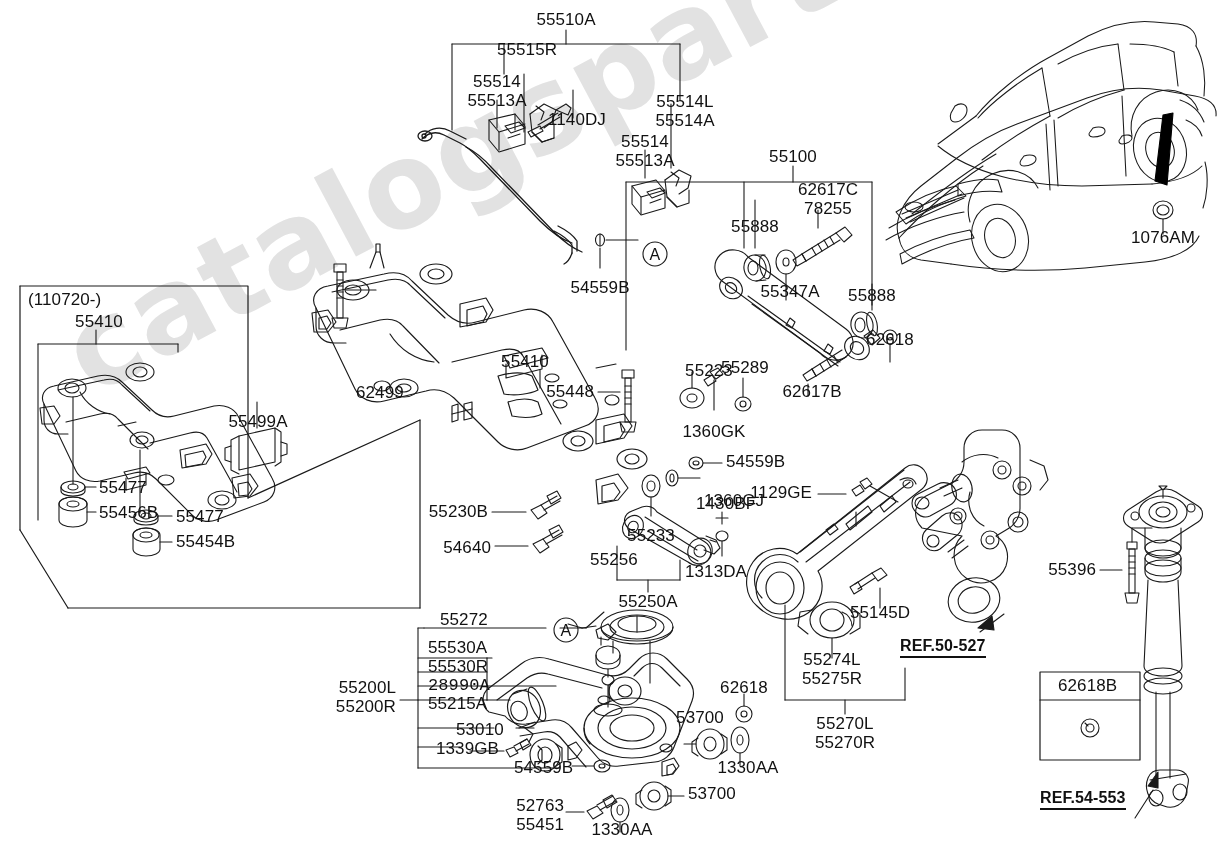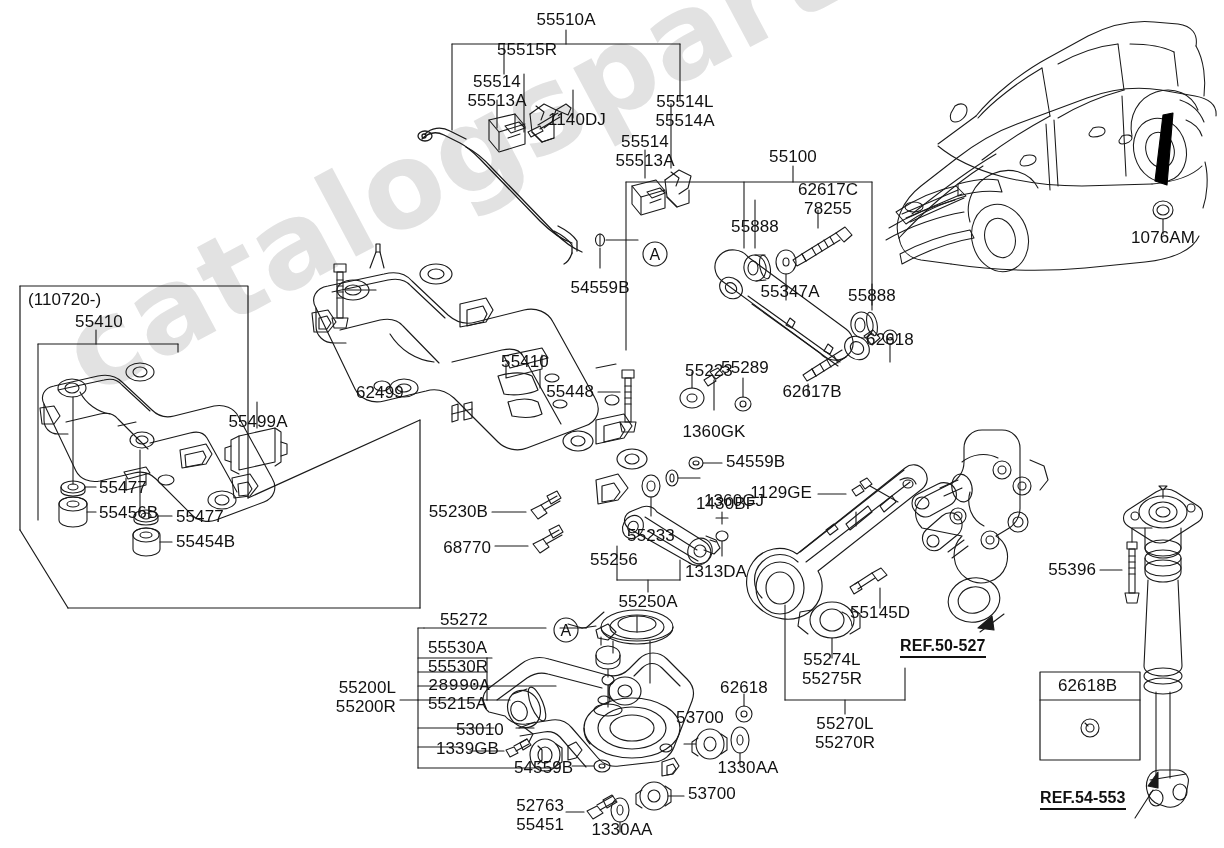--- a/index.html
+++ b/index.html
@@ -760,21 +760,21 @@
   <div class="lbl r" style="left:594px;top:382px;">55448</div>
   <div class="lbl c" style="left:697px;top:361px;margin-left:12px;">55223</div>
   <div class="lbl c" style="left:745px;top:358px;">55289</div>
   <div class="lbl c" style="left:714px;top:422px;">1360GK</div>
   <div class="lbl" style="left:726px;top:452px;">54559B</div>
   <div class="lbl" style="left:704px;top:491px;">1360GJ</div>
   <div class="lbl" style="left:696px;top:494px;">1430BF</div>
   <div class="lbl c" style="left:651px;top:526px;">55233</div>
   <div class="lbl c" style="left:716px;top:562px;">1313DA</div>
   <div class="lbl r" style="left:488px;top:502px;">55230B</div>
-  <div class="lbl r" style="left:491px;top:538px;">68770</div>
+  <div class="lbl r" style="left:491px;top:538px;">54640</div>
   <div class="lbl c" style="left:614px;top:550px;">55256</div>
   <div class="lbl c" style="left:648px;top:592px;text-align:center;">55250A</div>
 
   <div class="lbl r" style="left:812px;top:483px;">1129GE</div>
   <div class="lbl" style="left:850px;top:603px;">55145D</div>
   <div class="lbl c" style="left:832px;top:650px;">55274L
 55275R</div>
   <div class="lbl c" style="left:845px;top:714px;">55270L
 55270R</div>
   <div class="lbl r" style="left:1096px;top:560px;">55396</div>

